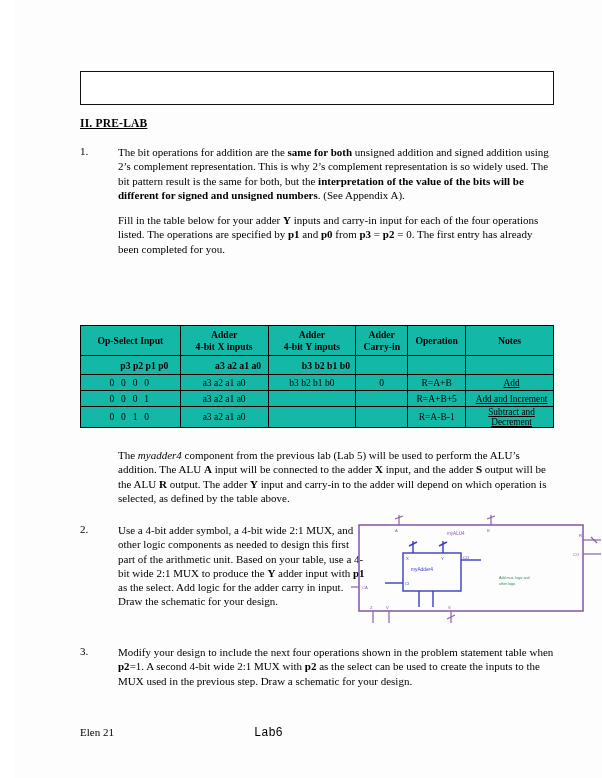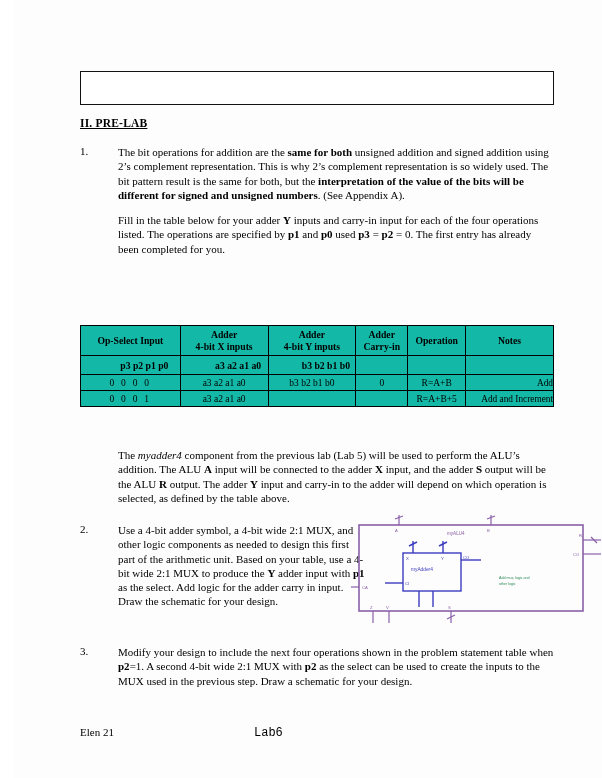--- a/index.html
+++ b/index.html
@@ -113,23 +113,24 @@
     height: 19px;
     font-size: 9.7px;
     padding-left: 28px;
   }
   .op-table tbody td {
     text-align: center;
     vertical-align: middle;
     height: 16px;
   }
   .op-table tbody td.notes {
-    text-align: right;
+    text-align: center;
     padding-left: 4px;
     font-size: 9.3px;
+    text-decoration: underline;
   }
   .c-sel   { width: 100px; }
   .c-x     { width: 88px; }
   .c-y     { width: 88px; }
   .c-cin   { width: 52px; }
   .c-op    { width: 58px; }
   .c-notes { width: 88px; }
 
   .bits { letter-spacing: 2.2px; }
 
@@ -163,21 +164,21 @@
 <div class="page">
 
   <div class="header-box"></div>
 
   <div class="section-heading">II. PRE-LAB</div>
 
   <div class="item" id="item1">
     <div class="item-num">1.</div>
     <div class="item-body">
       <div class="para"><span>The bit operations for addition are the </span><b>same for both</b><span> unsigned addition and signed addition using 2’s complement representation. This is why 2’s complement representation is so widely used. The bit pattern result is the same for both, but the </span><b>interpretation of the value of the bits will be different for signed and unsigned numbers</b><span>. (See Appendix A).</span></div>
-      <div class="para"><span>Fill in the table below for your adder </span><b>Y</b><span> inputs and carry-in input for each of the four operations listed. The operations are specified by </span><b>p1</b><span> and </span><b>p0</b><span> used </span><b>p3</b><span> = </span><b>p2</b><span> = 0. The first entry has already been completed for you.</span></div>
+      <div class="para"><span>Fill in the table below for your adder </span><b>Y</b><span> inputs and carry-in input for each of the four operations listed. The operations are specified by </span><b>p1</b><span> and </span><b>p0</b><span> from </span><b>p3</b><span> = </span><b>p2</b><span> = 0. The first entry has already been completed for you.</span></div>
     </div>
   </div>
 
   <table class="op-table">
     <thead>
       <tr>
         <th class="c-sel">
             <div>Op-Select Input</div>
           </th>
         <th class="c-x">
@@ -218,20 +219,28 @@
           <td class="notes">Add</td>
         </tr>
         <tr>
           <td class="bits">0 0 0 1</td>
           <td>a3 a2 a1 a0</td>
           <td></td>
           <td></td>
           <td>R=A+B+5</td>
           <td class="notes">Add and Increment</td>
         </tr>
+        <tr>
+          <td class="bits">0 0 1 0</td>
+          <td>a3 a2 a1 a0</td>
+          <td></td>
+          <td></td>
+          <td>R=A-B-1</td>
+          <td class="notes">Subtract and Decrement</td>
+        </tr>
       </tbody>
   </table>
 
   <div class="item" id="midpara" style="position:absolute;left:66px;top:448px;width:474px;">
     <div class="item-num"></div>
     <div class="item-body" style="width:436px;">
       <div class="para"><span>The </span><i>myadder4</i><span> component from the previous lab (Lab 5) will be used to perform the ALU’s addition. The ALU </span><b>A</b><span> input will be connected to the adder </span><b>X</b><span> input, and the adder </span><b>S</b><span> output will be the ALU </span><b>R</b><span> output. The adder </span><b>Y</b><span> input and carry-in to the adder will depend on which operation is selected, as defined by the table above.</span></div>
     </div>
   </div>
 

